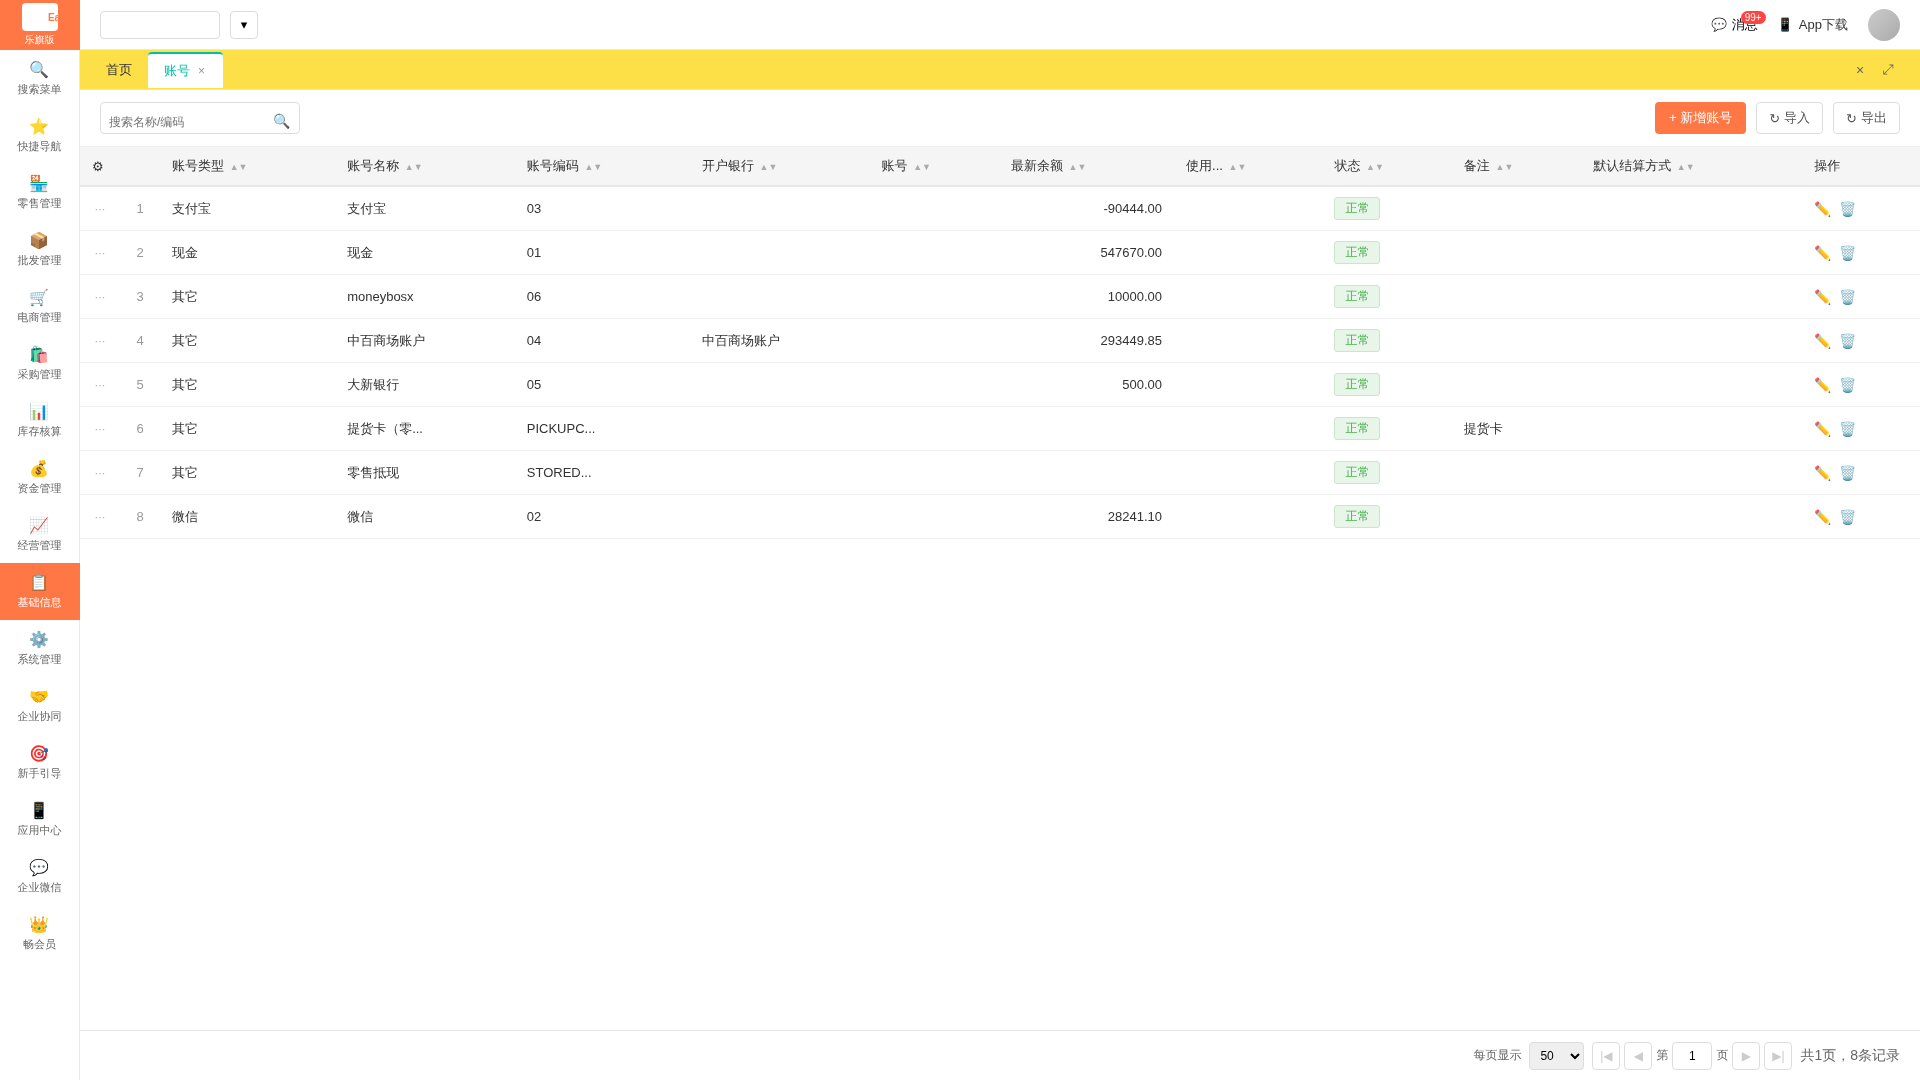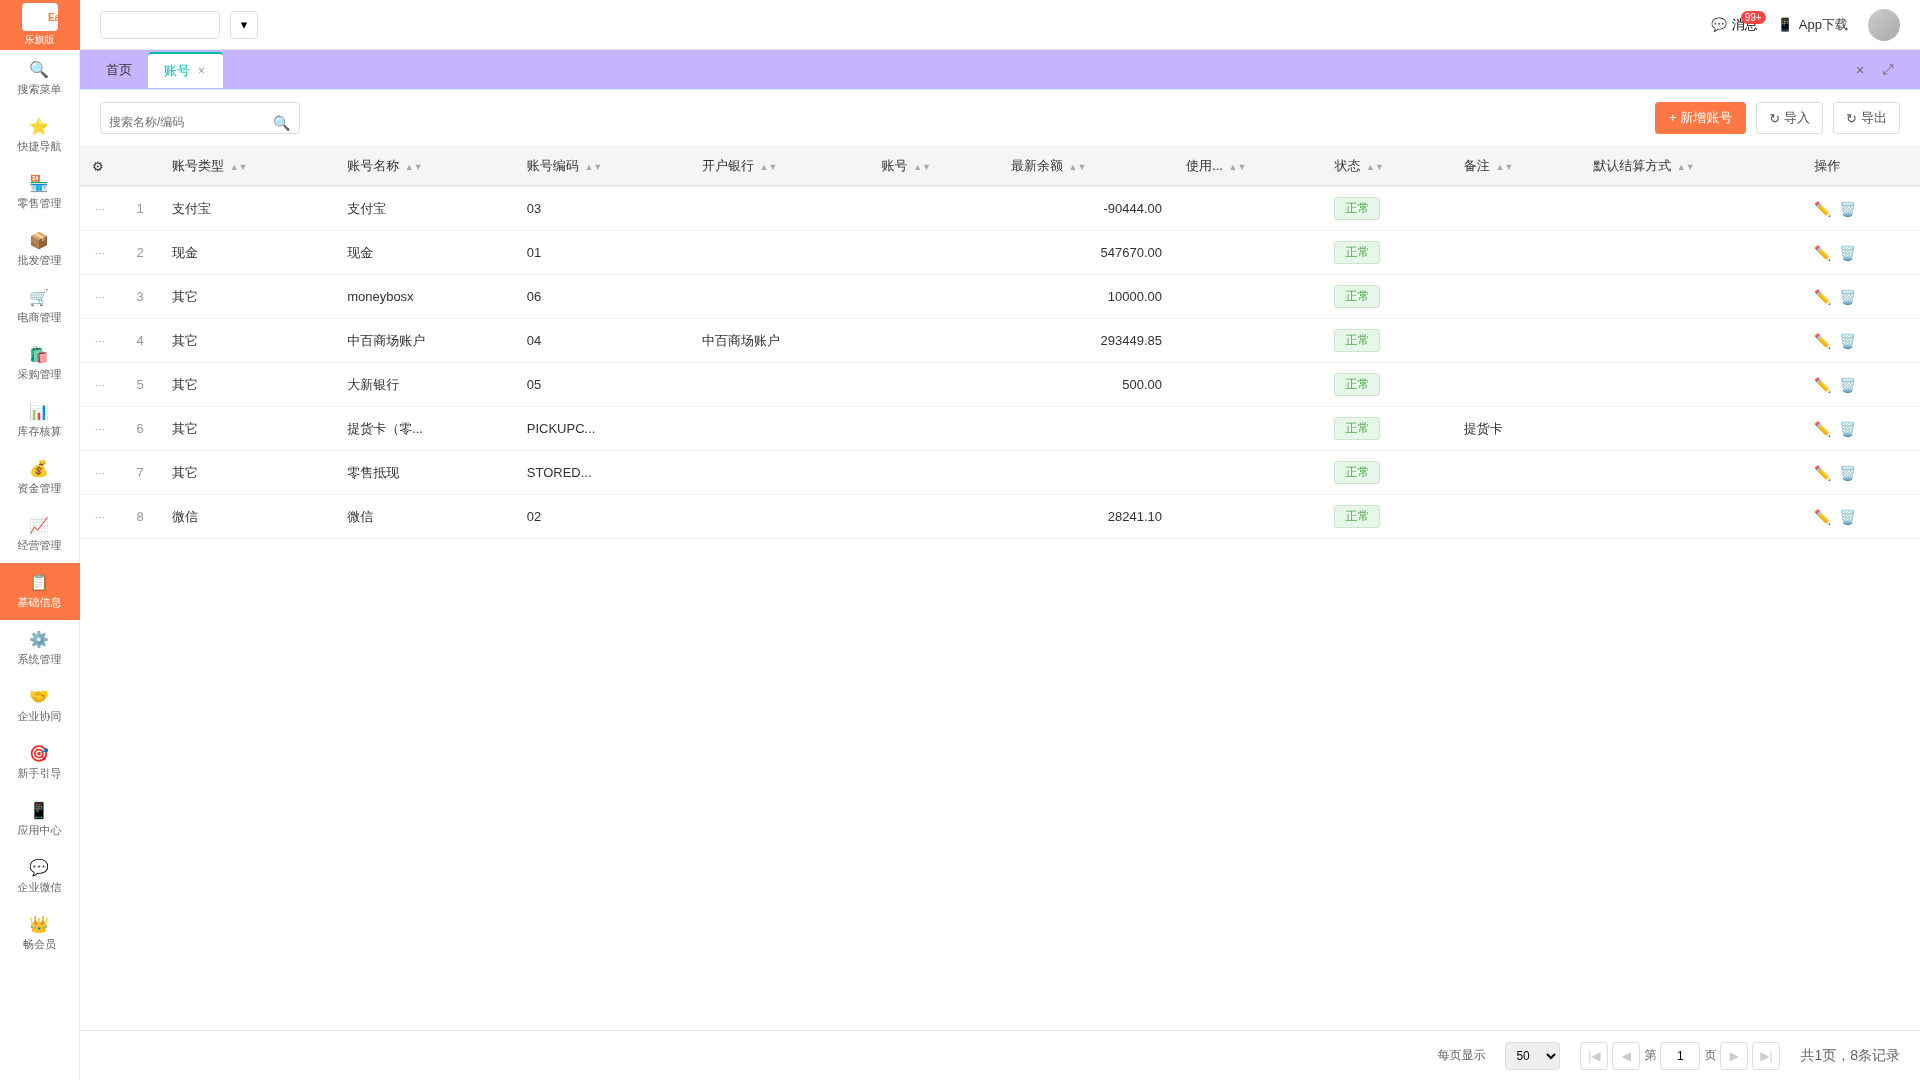--- a/index.html
+++ b/index.html
@@ -138,21 +138,21 @@
       width: 32px;
       height: 32px;
       border-radius: 50%;
       background: #ccc;
       overflow: hidden;
     }
 
     
     .nav-tabs {
       height: 40px;
-      background: #c4b5fd;
+      background: #fde047;
       display: flex;
       align-items: center;
       padding: 0 10px;
       gap: 0;
       flex-shrink: 0;
       border-bottom: 1px solid #d0ece8;
     }
     .nav-tab {
       height: 36px;
       padding: 0 16px;
@@ -195,25 +195,25 @@
       border-bottom: 1px solid #f0f0f0;
       flex-shrink: 0;
     }
     .toolbar-left {
       display: flex;
       align-items: center;
       gap: 10px;
     }
     .search-box {
       display: flex;
-      align-items: flex-start;
+      align-items: flex-end;
       border: 1px solid #ddd;
       border-radius: 4px;
       height: 32px;
-      padding: 12px 8px;
+      padding: 4px 8px;
       width: 200px;
       background: #fff;
     }
     .search-box input {
       border: none;
       outline: none;
       font-size: 12px;
       flex: 1;
       color: #999;
     }
@@ -317,21 +317,21 @@
     .action-delete { color: #666; cursor: pointer; font-size: 14px; }
 
     
     .pagination {
       height: 50px;
       border-top: 1px solid #e8e8e8;
       display: flex;
       align-items: center;
       justify-content: flex-end;
       padding: 0 20px;
-      gap: 20px;
+      gap: 8px;
       flex-shrink: 0;
     }
     .page-size-label { color: #666; font-size: 12px; }
     .page-size-select {
       height: 28px;
       border: 1px solid #ddd;
       border-radius: 4px;
       padding: 0 6px;
       font-size: 12px;
       cursor: pointer;

